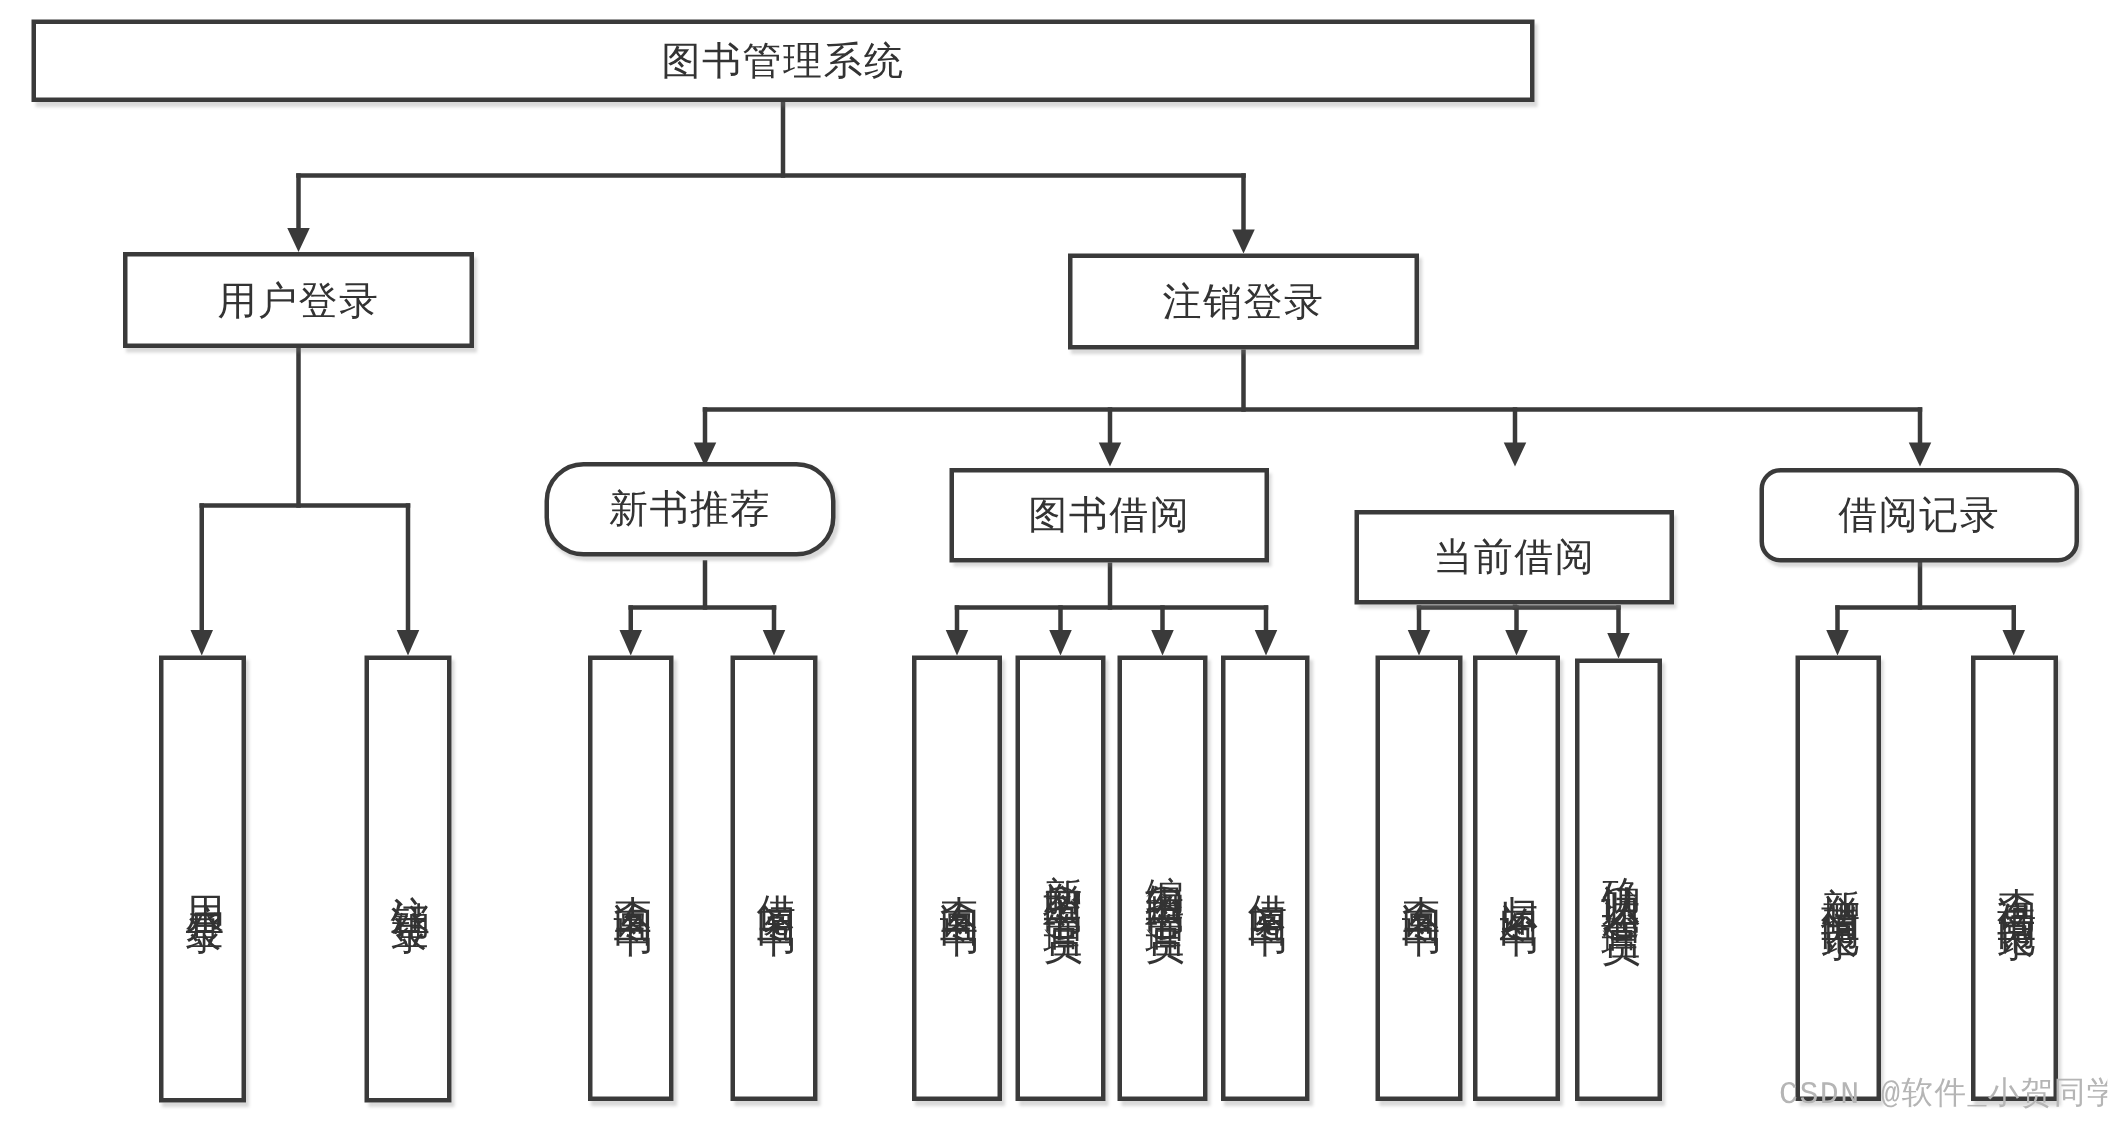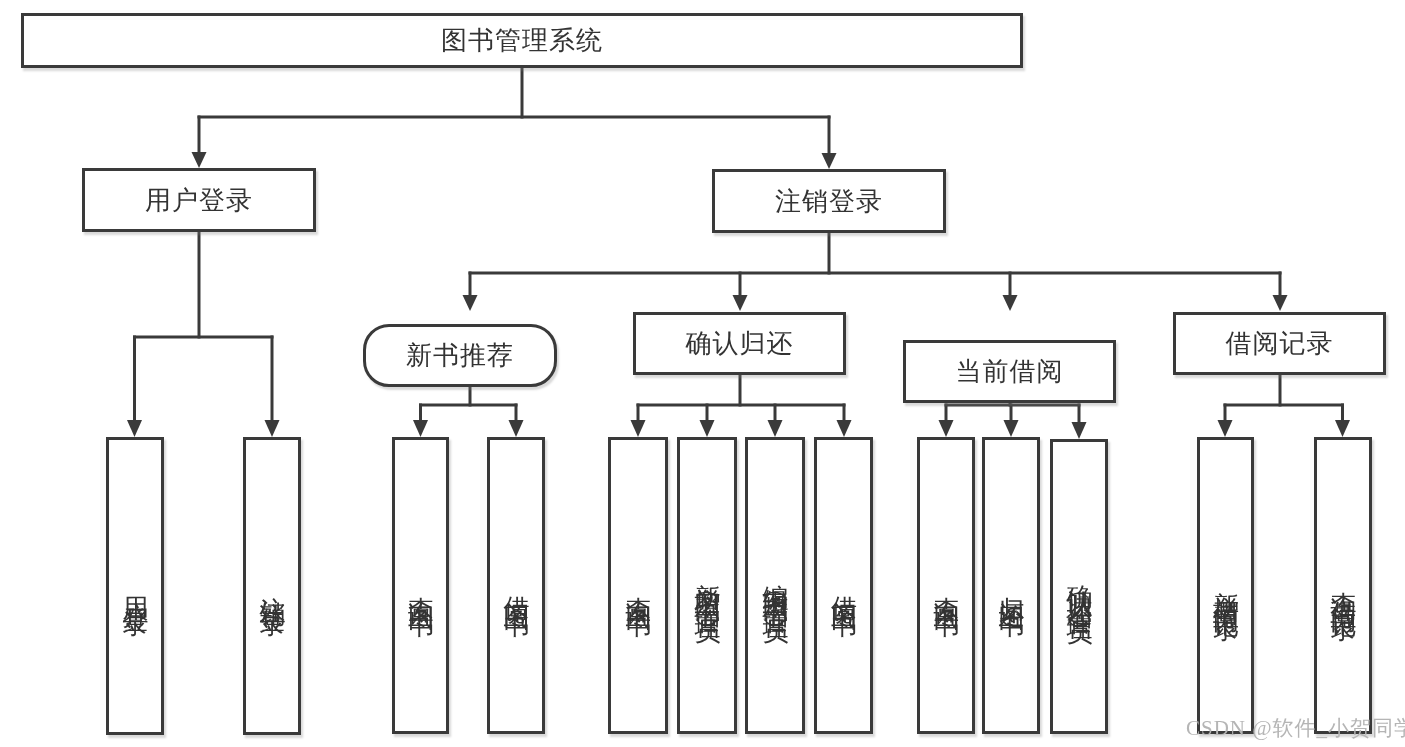--- a/index.html
+++ b/index.html
@@ -1,18 +1,18 @@
 <!DOCTYPE html>
 <html><head>
 <meta charset="utf-8">
 <style>
   html,body { margin:0; padding:0; background:#ffffff; }
   .canvas {
     position:relative; width:1405px; height:747px; background:#ffffff;
-    font-family:Liberation Serif, serif; color:#333333; overflow:hidden;
+    font-family:Liberation Mono, monospace; color:#333333; overflow:hidden;
   }
   .hbox, .vbox {
     position:absolute; box-sizing:border-box;
     border:3px solid #3a3a3a; background:#ffffff;
     display:flex; align-items:center; justify-content:center;
     box-shadow:2px 3px 2px rgba(130,130,130,0.30);
   }
   .hbox { font-size:26px; letter-spacing:1px; white-space:nowrap; }
   .vtext {
     writing-mode:vertical-rl; text-orientation:mixed;
@@ -97,30 +97,30 @@
     <span>图书管理系统</span>
   </div>
 
   <div class="hbox" style="left:82px; top:168px; width:234px; height:64px;">
     <span>用户登录</span>
   </div>
   <div class="hbox" style="left:712px; top:169px; width:234px; height:64px;">
     <span>注销登录</span>
   </div>
 
-  <div class="hbox" style="left:363px; top:324px; width:194px; height:63px;border-radius:26px;">
+  <div class="hbox" style="left:363px; top:308px; width:194px; height:63px;border-radius:26px;">
     <span>新书推荐</span>
   </div>
   <div class="hbox" style="left:633px; top:312px; width:213px; height:63px;">
-    <span>确认归还</span>
+    <span>图书借阅</span>
   </div>
   <div class="hbox" style="left:903px; top:312px; width:213px; height:63px;margin-top:28px;">
     <span>当前借阅</span>
   </div>
-  <div class="hbox" style="left:1173px; top:312px; width:213px; height:63px;">
+  <div class="hbox" style="left:1173px; top:312px; width:213px; height:63px;border-radius:14px;">
     <span>借阅记录</span>
   </div>
 
   <div class="vbox" style="left:106px; top:437px; width:58px; height:298px;">
     <span class="vtext">用户登录</span>
   </div>
   <div class="vbox" style="left:243px; top:437px; width:58px; height:298px;">
     <span class="vtext">注销登录</span>
   </div>
 

